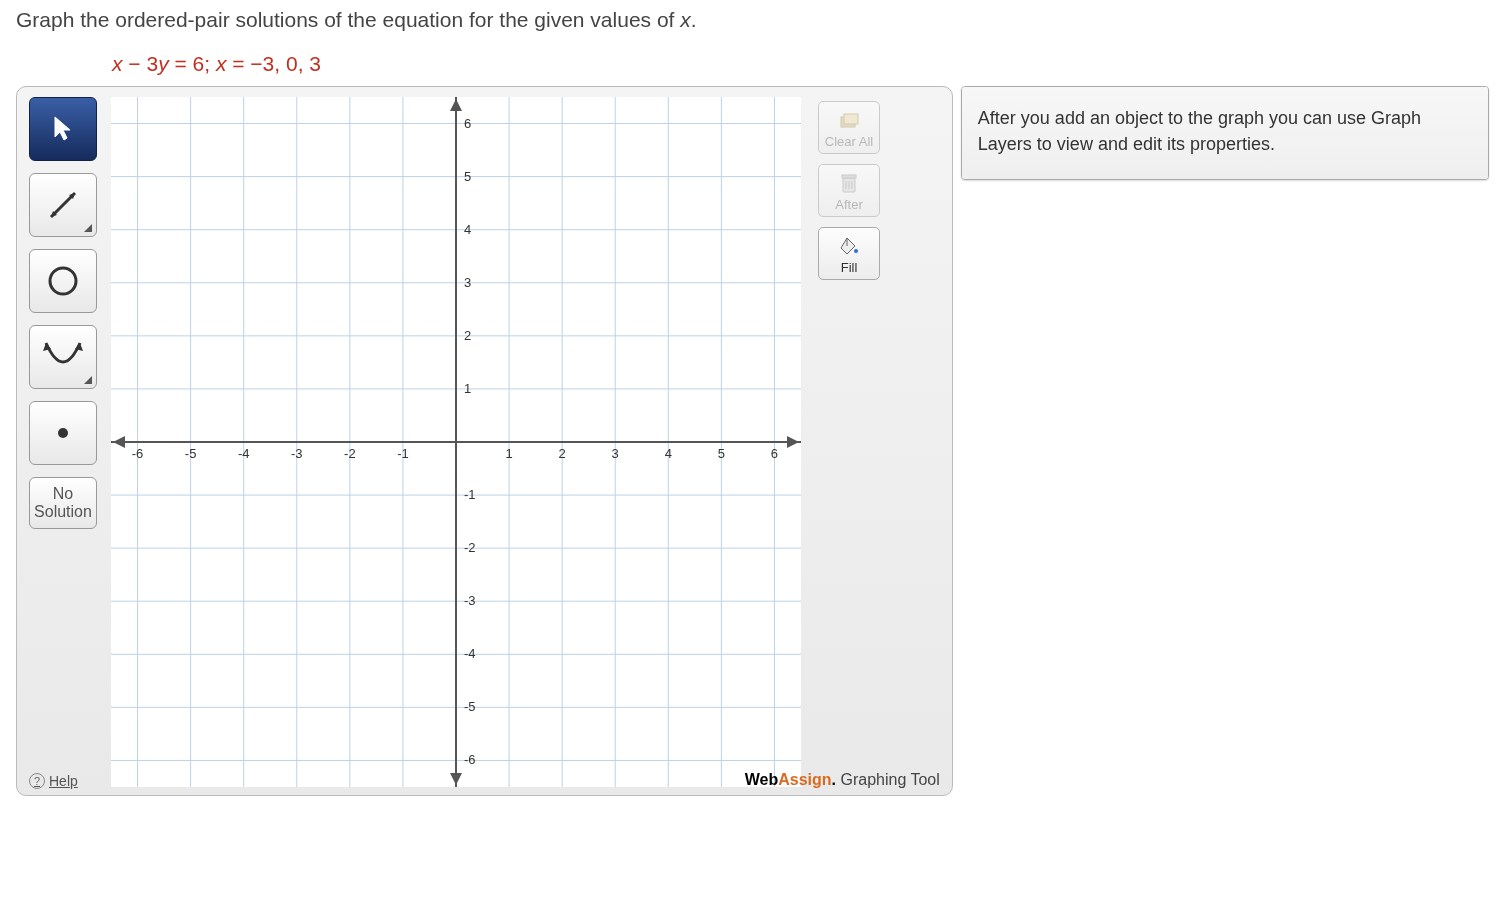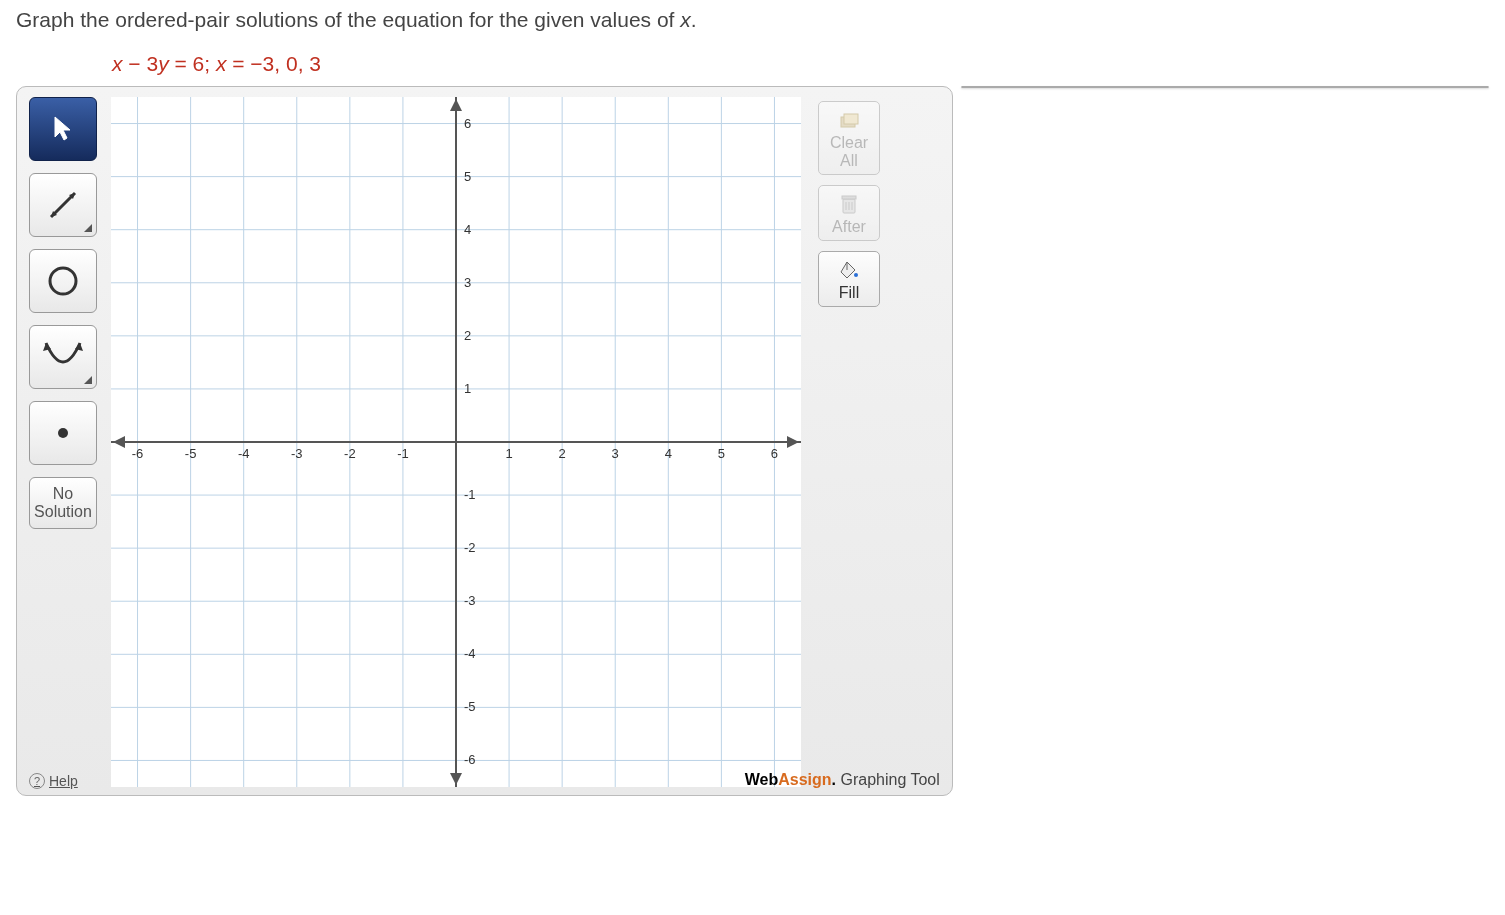--- a/index.html
+++ b/index.html
@@ -88,21 +88,21 @@
     display:flex; flex-direction:column; gap:10px; align-items:center;
     padding-top:4px;
   }
   .side-btn {
     width:62px;
     border:1px solid #aaa;
     border-radius:5px;
     background: linear-gradient(#fdfdfd,#ececec);
     text-align:center;
     padding:6px 2px 4px 2px;
-    font-size:16px;
+    font-size:13px;
     color:#888;
     cursor:pointer;
     display:flex; flex-direction:column; align-items:center; gap:2px;
   }
   .side-btn.disabled { opacity:.55; cursor:default; }
   .side-btn .ico { height:24px; display:flex; align-items:center; justify-content:center; }
 
   .footer-row {
     position: absolute;
     left: 12px; right: 12px; bottom: 6px;
@@ -296,14 +296,15 @@
         <span class="qmark">?</span>
         <span>Help</span>
       </span>
       <span class="brand">
         <b>Web</b><span class="orange">Assign</span><b>.</b><span> Graphing Tool</span>
       </span>
     </div>
   </div>
 
   <div class="layers-panel">
+    <div class="layers-body">After you add an object to the graph you can use Graph Layers to view and edit its properties.</div>
   </div>
 </div>
 
 </body></html>

